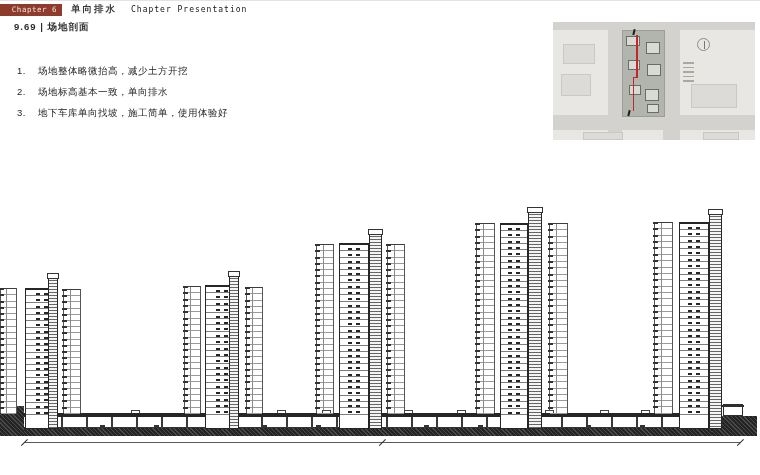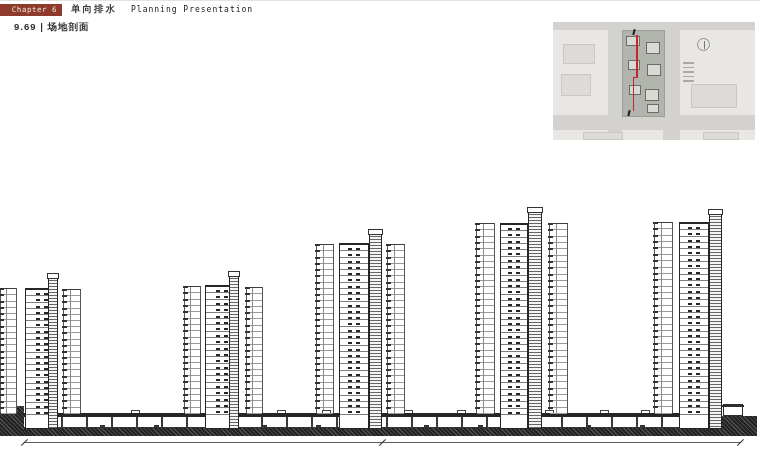--- a/index.html
+++ b/index.html
@@ -81,24 +81,33 @@
   .dimtick{position:absolute;width:9px;height:1.3px;background:#2e2e2e;transform:rotate(-45deg);z-index:4;}
 </style>
 </head>
 <body>
 
 <div id="slide">
   <div id="top-hairline"></div>
 
   <div id="chapter-badge">Chapter 6</div>
   <div id="title-zh">单向排水</div>
-  <div id="title-en">Planning Presentation</div>
+  <div id="title-en">Chapter Presentation</div>
   <div id="page-subtitle">9.69 | 场地剖面</div>
 
   <div id="notes">
+    <div class="note">
+      <span class="num">1.</span><span>场地整体略微抬高，减少土方开挖</span>
+    </div>
+    <div class="note">
+      <span class="num">2.</span><span>场地标高基本一致，单向排水</span>
+    </div>
+    <div class="note">
+      <span class="num">3.</span><span>地下车库单向找坡，施工简单，使用体验好</span>
+    </div>
   </div>
 
   <div id="keyplan">
     <div class="kp-road" id="kp-road-top"></div>
     <div class="kp-road" id="kp-road-bottom"></div>
     <div class="kp-road" id="kp-road-left"></div>
     <div class="kp-road" id="kp-road-right"></div>
 
     <div class="kp-blk" style="left:10px;top:22px;width:32px;height:20px;"></div>
     <div class="kp-blk" style="left:8px;top:52px;width:30px;height:22px;"></div>

